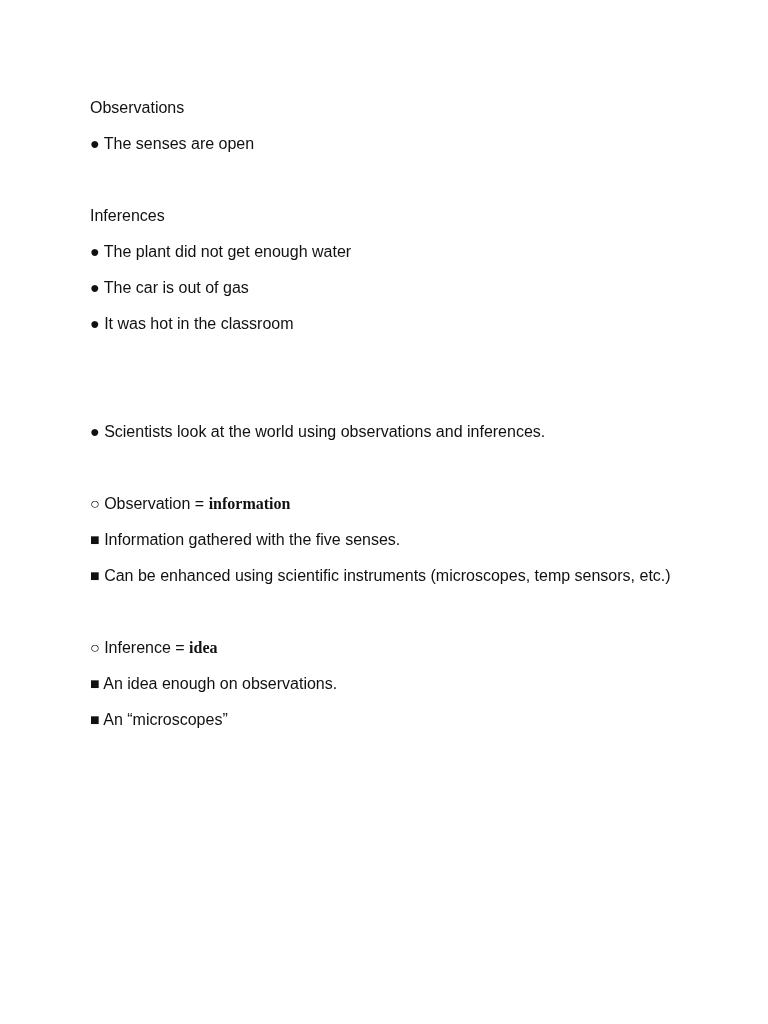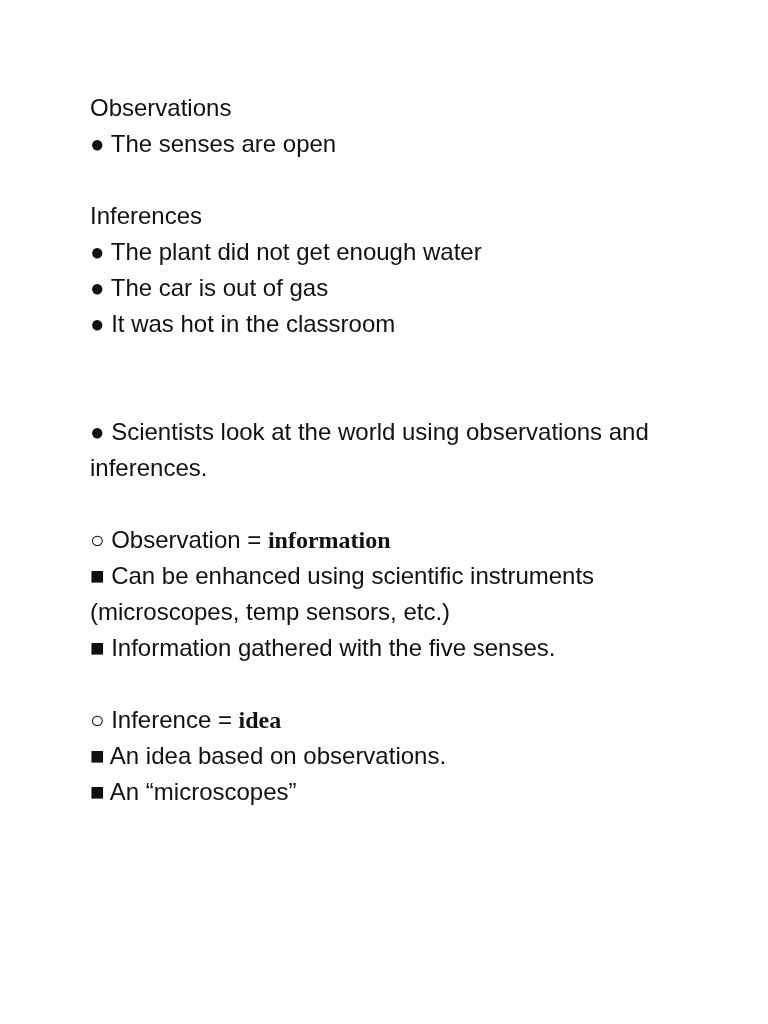--- a/index.html
+++ b/index.html
@@ -13,21 +13,21 @@
       position: relative;
       overflow: hidden;
       font-family: "Liberation Sans", sans-serif;
       color: #111111;
     }
     .page {
       position: absolute;
       left: 90px;
       top: 90px;
       width: 600px;
-      font-size: 24px;
+      font-size: 16px;
       line-height: 36px;
     }
     .line {
       margin: 0;
       padding: 0;
       white-space: normal;
     }
     .blank {
       height: 36px;
     }
@@ -77,35 +77,35 @@
   </p>
 
   <div class="blank"></div>
 
   <p class="line">
     <span class="bullet">○</span>
     <span>Observation = </span><span class="bold">information</span>
   </p>
   <p class="line">
     <span class="bullet">■</span>
-    <span>Can be enhanced using scientific instruments (microscopes, temp sensors, etc.)</span>
+    <span>Information gathered with the five senses.</span>
   </p>
   <p class="line">
     <span class="bullet">■</span>
-    <span>Information gathered with the five senses.</span>
+    <span>Can be enhanced using scientific instruments (microscopes, temp sensors, etc.)</span>
   </p>
 
   <div class="blank"></div>
 
   <p class="line">
     <span class="bullet">○</span>
     <span>Inference = </span><span class="bold">idea</span>
   </p>
   <p class="line">
     <span class="bullet">■</span>
-    <span>An idea based on observations.</span>
+    <span>An idea enough on observations.</span>
   </p>
   <p class="line">
     <span class="bullet">■</span>
     <span>An “microscopes”</span>
   </p>
 
 </div>
 
 </body></html>

